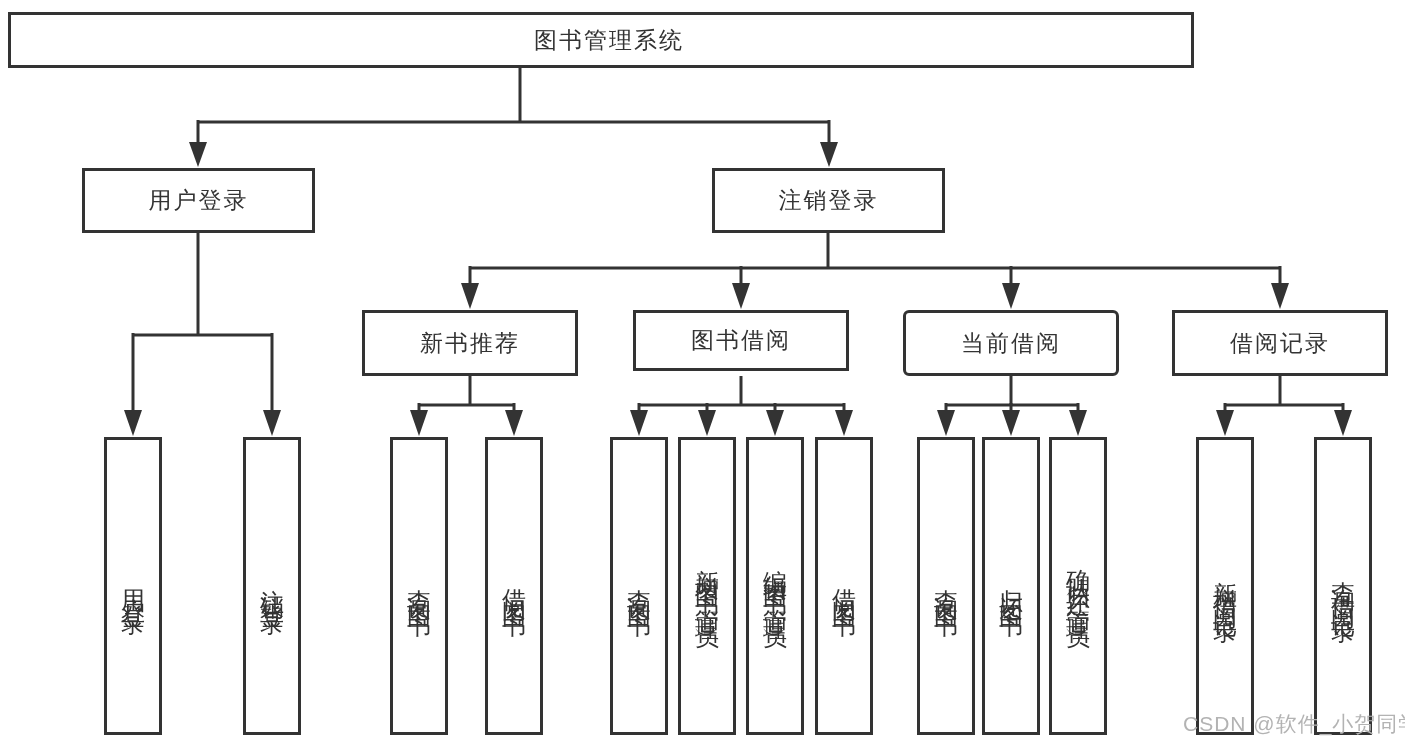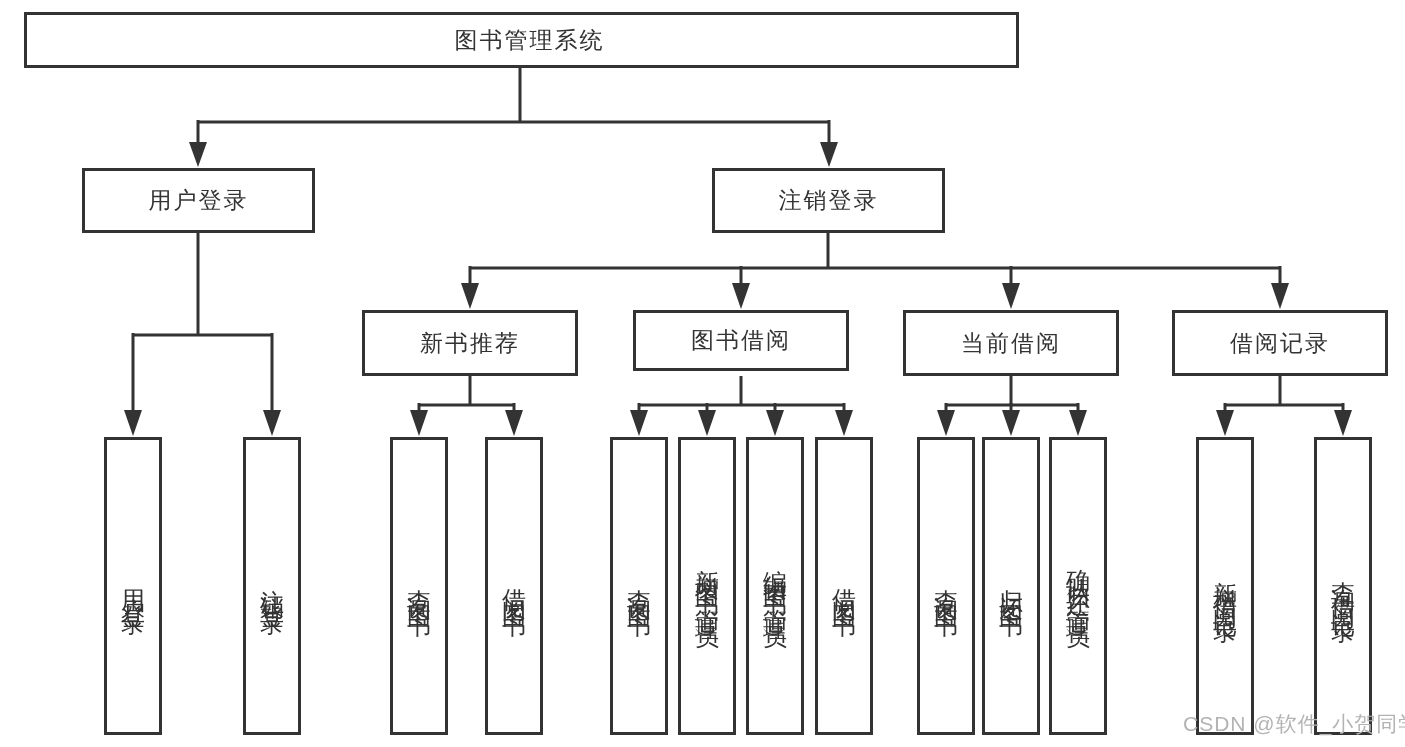--- a/index.html
+++ b/index.html
@@ -140,38 +140,38 @@
     <g>
       <line x1="1280" y1="376" x2="1280" y2="405"></line>
       <line x1="1225" y1="405" x2="1343" y2="405"></line>
       <line x1="1225" y1="403" x2="1225" y2="411"></line>
       <polygon points="1216,410 1234,410 1225,436"></polygon>
       <line x1="1343" y1="403" x2="1343" y2="411"></line>
       <polygon points="1334,410 1352,410 1343,436"></polygon>
     </g>
   </svg>
 
-  <div class="box h" style="left:24px;top:12px;width:995px;height:56px;padding-left:16px;">
+  <div class="box h" style="left:8px;top:12px;width:1186px;height:56px;padding-left:16px;">
     <span class="lbl">图书管理系统</span>
   </div>
 
   <div class="box h" style="left:82px;top:168px;width:233px;height:65px;">
     <span class="lbl">用户登录</span>
   </div>
   <div class="box h" style="left:712px;top:168px;width:233px;height:65px;">
     <span class="lbl">注销登录</span>
   </div>
 
   <div class="box h" style="left:362px;top:310px;width:216px;height:66px;">
     <span class="lbl">新书推荐</span>
   </div>
   <div class="box h" style="left:633px;top:310px;width:216px;height:61px;">
     <span class="lbl">图书借阅</span>
   </div>
-  <div class="box h" style="left:903px;top:310px;width:216px;height:66px;">
+  <div class="box h" style="left:903px;top:310px;width:216px;height:66px;border-radius:6px;">
     <span class="lbl">当前借阅</span>
   </div>
   <div class="box h" style="left:1172px;top:310px;width:216px;height:66px;">
     <span class="lbl">借阅记录</span>
   </div>
 
   <div class="box v" style="left:104px;top:437px;width:58px;height:298px;">
     <span class="lbl">用户登录</span>
   </div>
   <div class="box v" style="left:243px;top:437px;width:58px;height:298px;">

